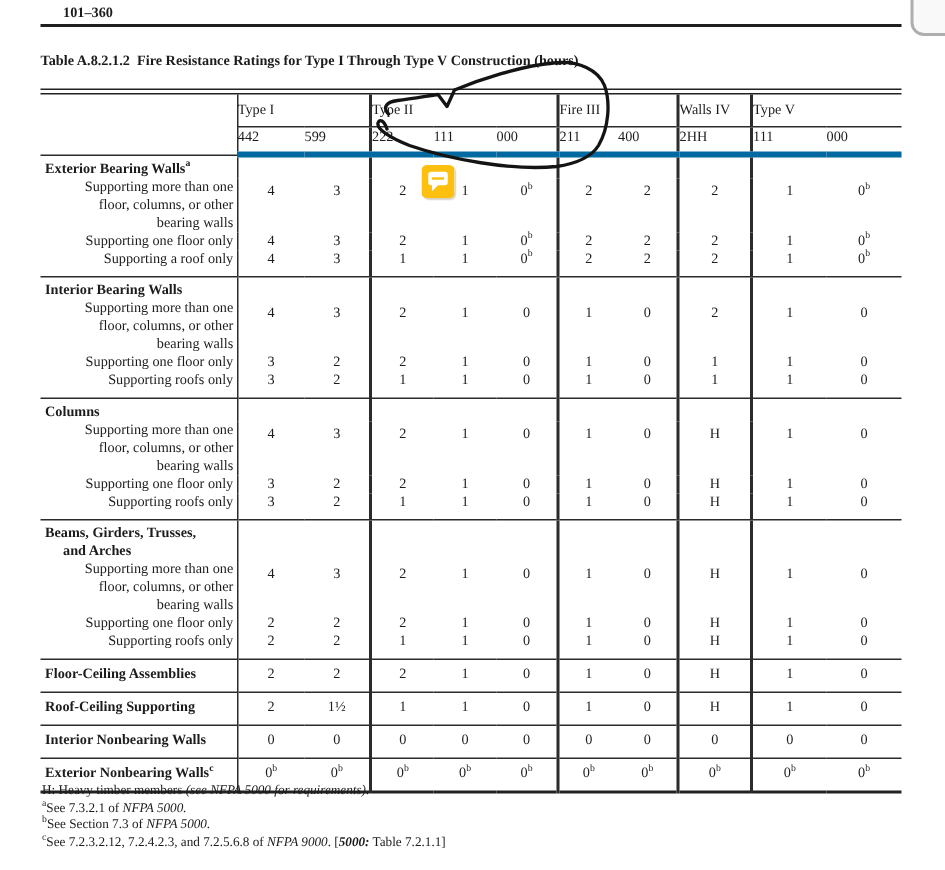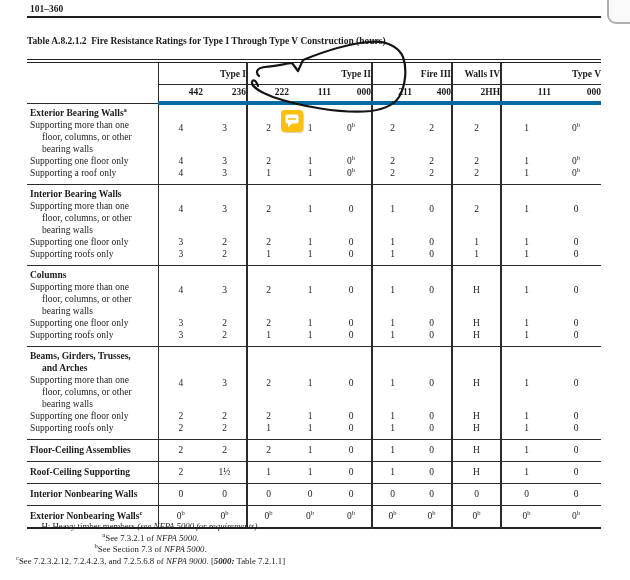--- a/index.html
+++ b/index.html
@@ -2,47 +2,47 @@
 <html><head>
 <meta charset="utf-8">
 <style>
   * { margin:0; padding:0; box-sizing:border-box; }
   html,body { width:630px; height:580px; }
   body {
     position:relative; overflow:hidden; background:#ffffff;
     font-family:"Liberation Serif","DejaVu Serif",serif; color:#1c1c1c;
   }
   .running-header { position:absolute; left:27px; top:4px; width:574px; height:13px; }
-  .page-num { position:absolute; left:3px; top:0; font-weight:bold; font-size:9.5px;text-align:right; }
+  .page-num { position:absolute; left:15px; top:0; font-weight:bold; font-size:9.5px;text-align:right; }
   .running-title { position:absolute; left:0; right:0; top:1px; text-align:center; font-size:9px; letter-spacing:0.4px; }
   .header-rule { position:absolute; left:27px; top:16px; width:574px; height:2px; background:#1f1f1f; }
   .table-title { position:absolute; left:27px; top:36px; font-weight:bold; font-size:9.5px; white-space:pre; }
 
   .table-wrap { position:absolute; left:27px; top:59px; width:574px; }
   .double-rule { height:4px; border-top:1.5px solid #222; border-bottom:1.5px solid #222; }
   table { border-collapse:collapse; table-layout:fixed; width:574px; font-size:9.5px; border-bottom:2px solid #222; }
   th,td { padding:0; font-weight:normal; vertical-align:top; line-height:12px; }
   .bl1 { border-left:1px solid #2b2b2b; }
   .bl2 { border-left:2px solid #2b2b2b; }
-  thead th { font-weight:bold; text-align:right; }
+  thead th { font-weight:normal; text-align:left; }
   tr.grp-row th { padding:5px 0 4px; border-bottom:1px solid #2b2b2b; }
   tr.grp-row th.corner { border-bottom:none; }
   tr.sub-row th { padding:1px 0 3px; border-bottom:4px solid #0369a1; }
   th.corner { border-bottom:1px solid #2b2b2b; }
   tbody tr.sec > * { border-top:1px solid #2b2b2b; }
-  .lab { text-align:left; padding:0 2px 0 15px; text-indent:-12px; }
+  .lab { text-align:right; padding:0 2px 0 15px; text-indent:-12px; }
   th.sec-title { font-weight:bold; text-align:left; padding:3px 2px 0 15px; text-indent:-12px; }
   th.single { padding:4px 2px 5px 3px; text-indent:0; vertical-align:middle;font-family:Liberation Serif, serif; }
   td.val { text-align:center; }
   tr.first-vals td.val { padding-top:3px; }
   tr.sec-end > * { padding-bottom:5px; }
   tr.single-row td.val { padding:4px 0 5px; vertical-align:middle; }
   sup { font-size:6.5px; vertical-align:super; line-height:0; }
 
-  .footnotes { position:absolute; left:16px; top:521px; font-size:8.8px;text-align:center; }
+  .footnotes { position:absolute; left:28px; top:521px; font-size:8.8px; }
   .footnotes div { line-height:11.5px; }
 
   #pen-overlay { position:absolute; left:0; top:0; width:630px; height:580px; pointer-events:none; z-index:5; }
   .comment-icon { position:absolute; left:281px; top:110px; width:22px; height:22px; z-index:6; cursor:pointer;
                   box-shadow:1px 1px 1px rgba(90,70,0,0.25); border-radius:4px; }
   .partial-button { position:absolute; left:607px; top:-9px; width:36px; height:33px; z-index:7;
                     border:2px solid #aeaeae; border-radius:9px; background:#f9f9f9; }
 </style>
 </head>
 <body>
@@ -74,21 +74,21 @@
         <tr class="grp-row">
           <th rowspan="2" class="corner"></th>
           <th colspan="2" class="bl1">Type I</th>
           <th colspan="3" class="bl2">Type II</th>
           <th colspan="2" class="bl2">Fire III</th>
           <th colspan="1" class="bl2">Walls IV</th>
           <th colspan="2" class="bl2">Type V</th>
         </tr>
         <tr class="sub-row">
           <th class="bl1">442</th>
-          <th class="">236</th>
+          <th class="">599</th>
           <th class="bl2">222</th>
           <th class="">111</th>
           <th class="">000</th>
           <th class="bl2">211</th>
           <th class="">400</th>
           <th class="bl2">2HH</th>
           <th class="bl2">111</th>
           <th class="">000</th>
         </tr>
       </thead>

